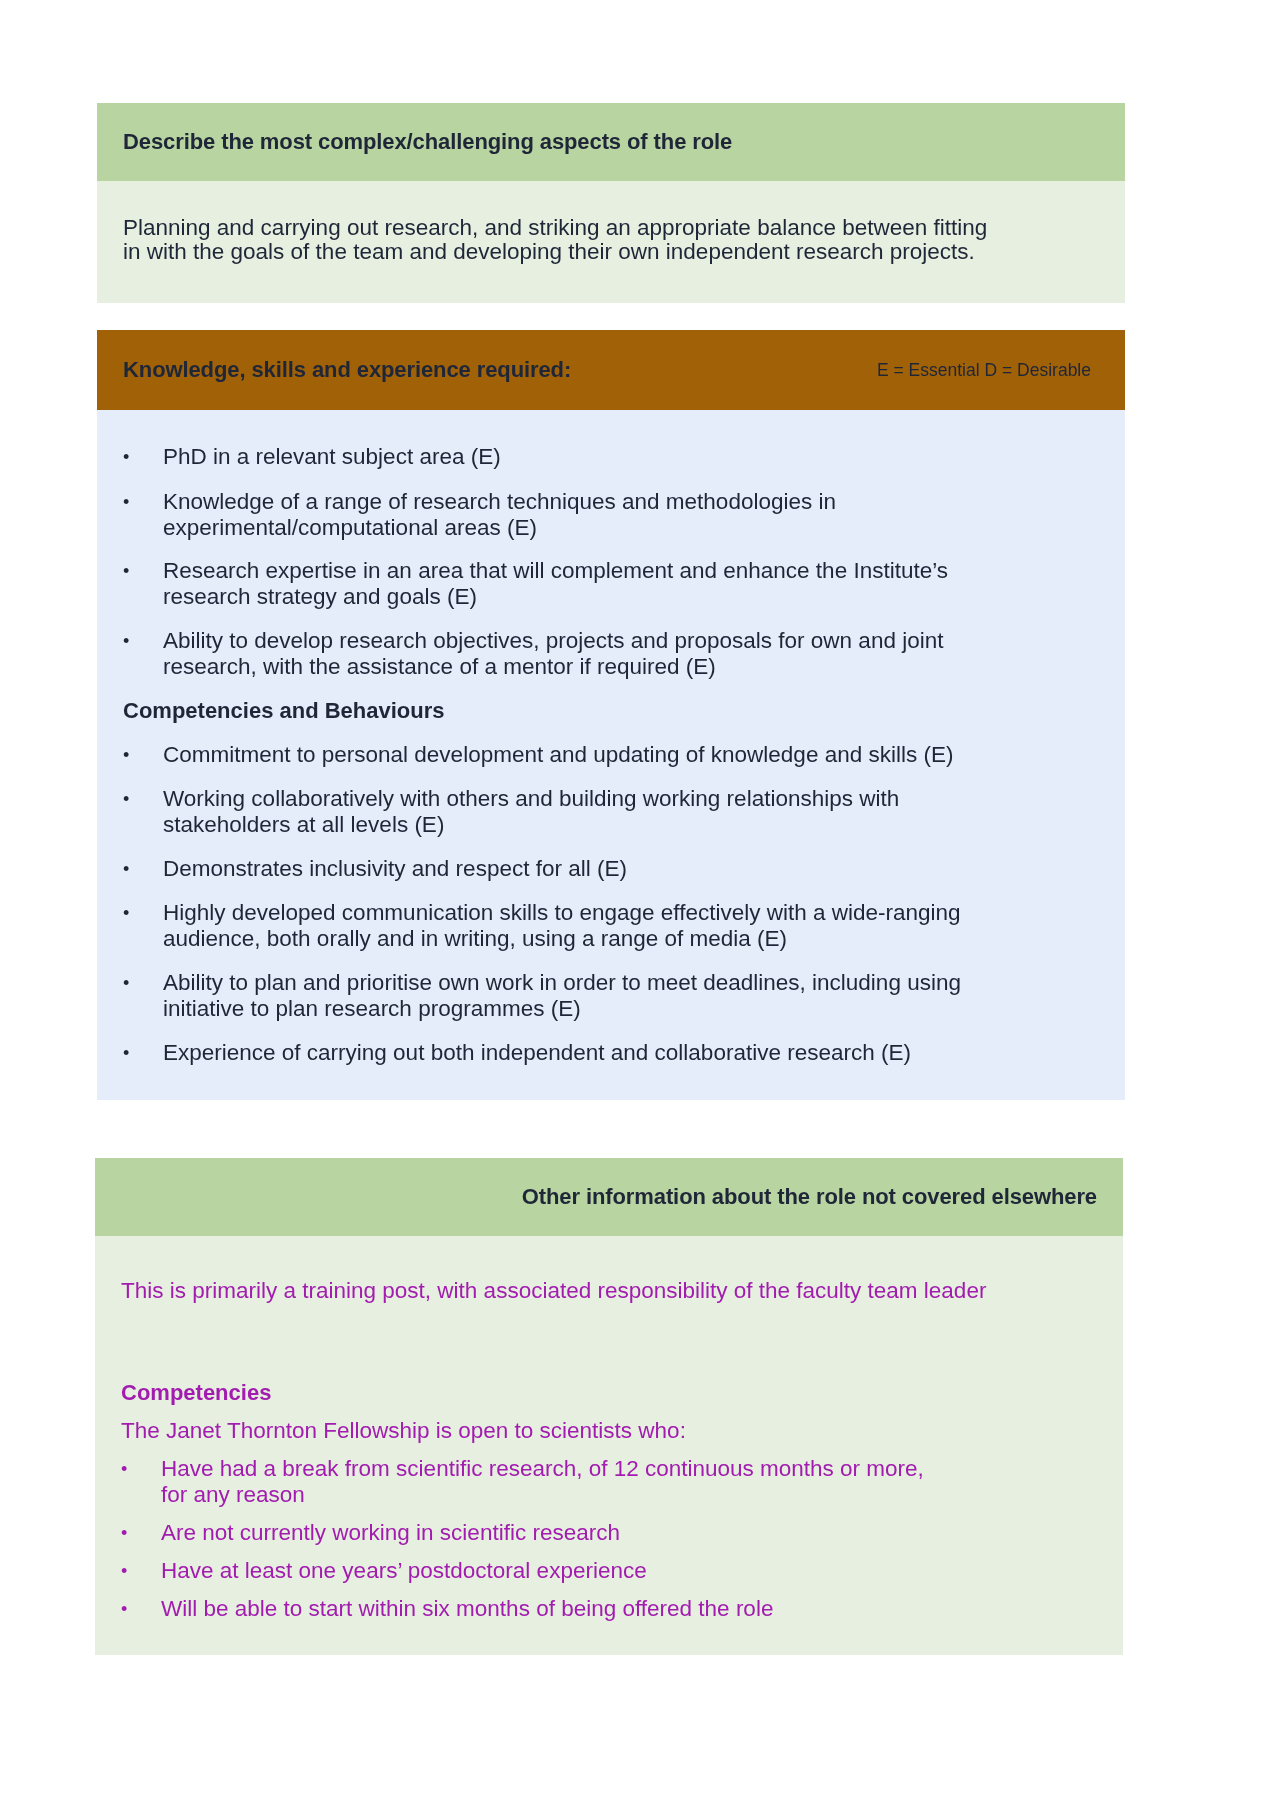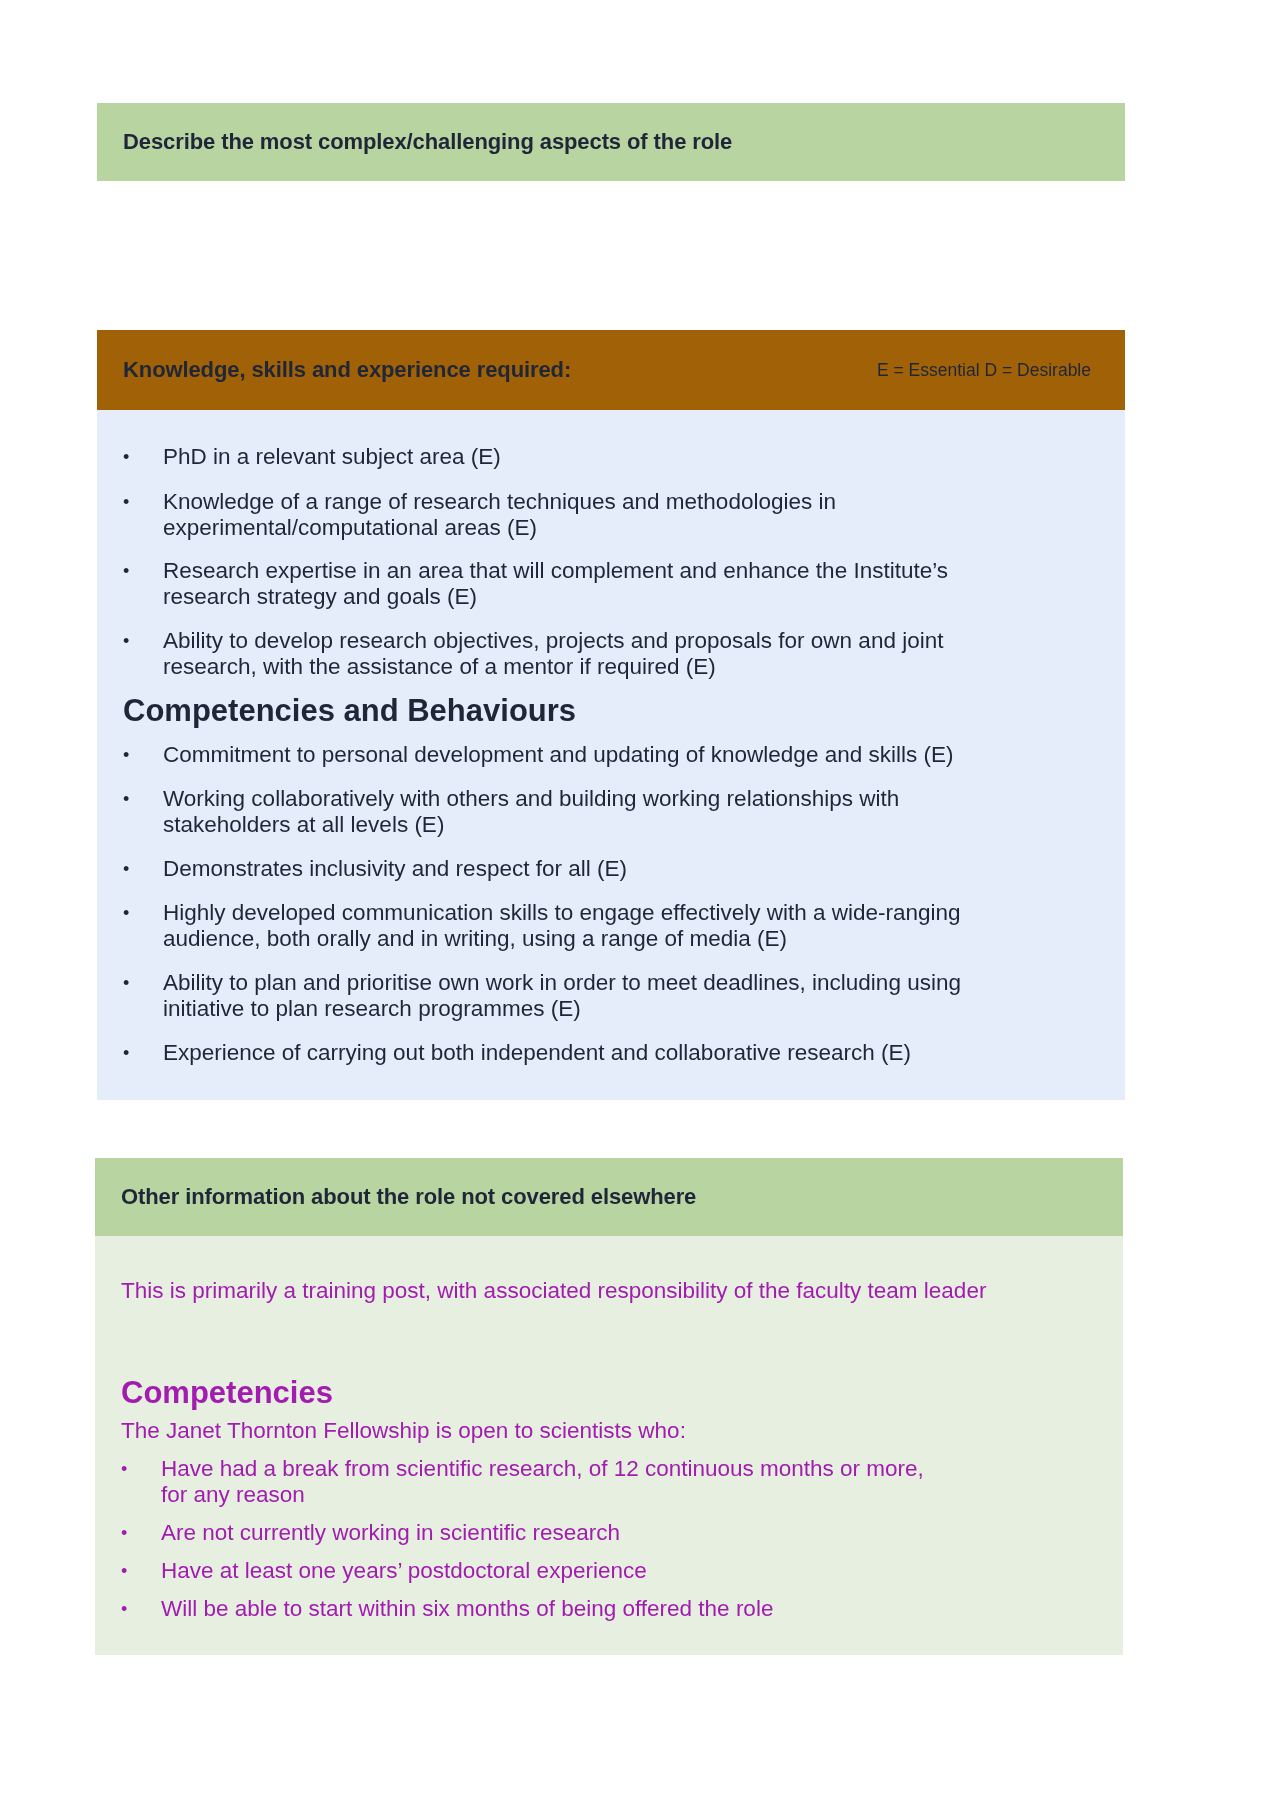--- a/index.html
+++ b/index.html
@@ -6,33 +6,37 @@
   body { width:1273px; height:1800px; position:relative; font-family:"Liberation Sans", sans-serif; color:#1f2638; overflow:hidden; }
   .section { position:absolute; }
   .hdr { position:absolute; left:0; right:0; display:flex; align-items:center; justify-content:space-between; box-sizing:border-box; padding:16px 26px; }
   .hdr-title { font-weight:bold; font-size:22px; color:#1f2638; letter-spacing:-0.1px; }
   .legend { font-size:17.5px; color:#1f2638; margin-right:8px; margin-top:0; }
   .bodyblk { position:absolute; left:0; right:0; box-sizing:border-box; }
   .para { position:absolute; left:26px; font-size:22.5px; line-height:26px; margin:0; }
   .bl { position:absolute; left:26px; right:60px; font-size:22.5px; line-height:26px; }
   .bl .dot { position:absolute; left:0; top:0; width:30px; font-size:18px; }
   .bl .txt { position:absolute; left:40px; top:0; white-space:pre-line; width:900px; }
-  .subhead { position:absolute; left:26px; font-weight:bold; font-size:31px; line-height:26px; }
+  .subhead { position:absolute; left:26px; font-weight:bold; font-size:22px; line-height:26px; }
   .g-hdr { background:#b8d4a1; }
   .g-body { background:#e7efe0; }
   .b-hdr { background:#a16207; }
   .b-body { background:#e4edf9; }
   .black { color:#a21caf; }
 </style>
 </head>
 <body>
 
 <div class="section" style="left:97px; top:103px; width:1028px; height:200px;">
   <div class="hdr g-hdr" style="top:0; height:78px;">
     <span class="hdr-title">Describe the most complex/challenging aspects of the role</span>
+  </div>
+  <div class="bodyblk g-body" style="top:78px; height:122px;">
+    <p class="para" style="top:34px;">Planning and carrying out research, and striking an appropriate balance between fitting</p>
+    <p class="para" style="top:58px;">in with the goals of the team and developing their own independent research projects.</p>
   </div>
 </div>
 
 <div class="section" style="left:97px; top:330px; width:1028px; height:770px;">
   <div class="hdr b-hdr" style="top:0; height:80px;">
     <span class="hdr-title">Knowledge, skills and experience required:</span>
     <span class="legend">E = Essential  D = Desirable</span>
   </div>
   <div class="bodyblk b-body" style="top:80px; height:690px;">
 
@@ -82,21 +86,21 @@
 initiative to plan research programmes (E)</span>
     </div>
     <div class="bl" style="top:630px;">
       <span class="dot">•</span>
       <span class="txt">Experience of carrying out both independent and collaborative research (E)</span>
     </div>
   </div>
 </div>
 
 <div class="section" style="left:95px; top:1158px; width:1028px; height:497px;">
-  <div class="hdr g-hdr" style="top:0; height:78px;">
+  <div class="hdr g-hdr" style="top:0; height:78px;justify-content:flex-end;">
     <span class="hdr-title">Other information about the role not covered elsewhere</span>
   </div>
   <div class="bodyblk g-body black" style="top:78px; height:419px;">
     <p class="para" style="top:42px;">This is primarily a training post, with associated responsibility of the faculty team leader</p>
 
     <div class="subhead" style="top:144px;">Competencies</div>
     <p class="para" style="top:182px;">The Janet Thornton Fellowship is open to scientists who:</p>
 
     <div class="bl" style="top:220px;">
       <span class="dot">•</span>

